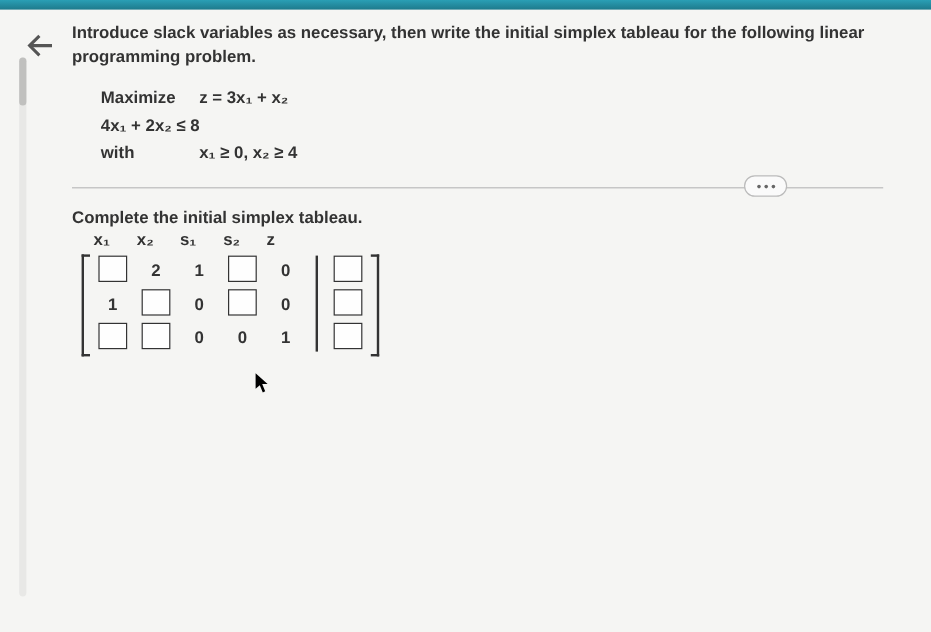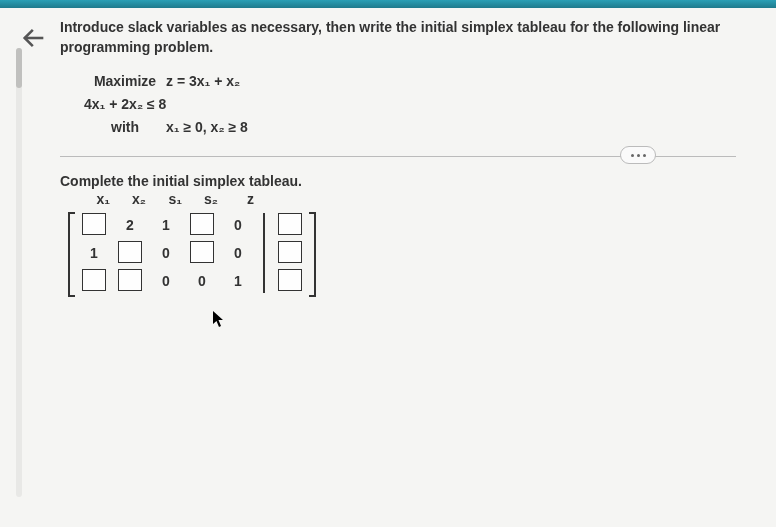--- a/index.html
+++ b/index.html
@@ -44,21 +44,20 @@
       margin-bottom: 18px;
     }
     .problem-row {
       display: flex;
       margin-bottom: 2px;
       line-height: 1.5;
     }
     .label-col {
       width: 82px;
       flex-shrink: 0;
-      text-align: center;
     }
     .expr-col {
       white-space: nowrap;
     }
     .divider-wrap {
       position: relative;
       margin: 6px 0 16px 0;
     }
     .divider {
       border: none;
@@ -110,21 +109,21 @@
     .bracket.right .v { position:absolute; right:0; top:23px; bottom:0; width:2px; background:#333;}
     .matrix {
       display: grid;
       grid-template-columns: repeat(5, 32px) 12px 32px;
       column-gap: 4px;
       row-gap: 4px;
       align-items: center;
       padding: 0 2px 4px 2px;
     }
     .hcell {
-      text-align: right;
+      text-align: left;
       height: 20px;
       line-height: 20px;
     }
     .cell {
       text-align: center;
       height: 24px;
       line-height: 24px;
     }
     .inputbox {
       width: 24px;
@@ -188,21 +187,21 @@
     <div class="problem">
       <div class="problem-row">
         <div class="label-col">Maximize</div>
         <div class="expr-col">z = 3x₁ + x₂</div>
       </div>
       <div class="problem-row">
         <div class="expr-col">4x₁ + 2x₂ ≤ 8</div>
       </div>
       <div class="problem-row">
         <div class="label-col">with</div>
-        <div class="expr-col">x₁ ≥ 0, x₂ ≥ 8</div>
+        <div class="expr-col">x₁ ≥ 0, x₂ ≥ 4</div>
       </div>
     </div>
 
     <div class="divider-wrap">
       <hr class="divider">
       <div class="dots-btn">
         <span></span>
           <span></span>
           <span></span>
       </div>

